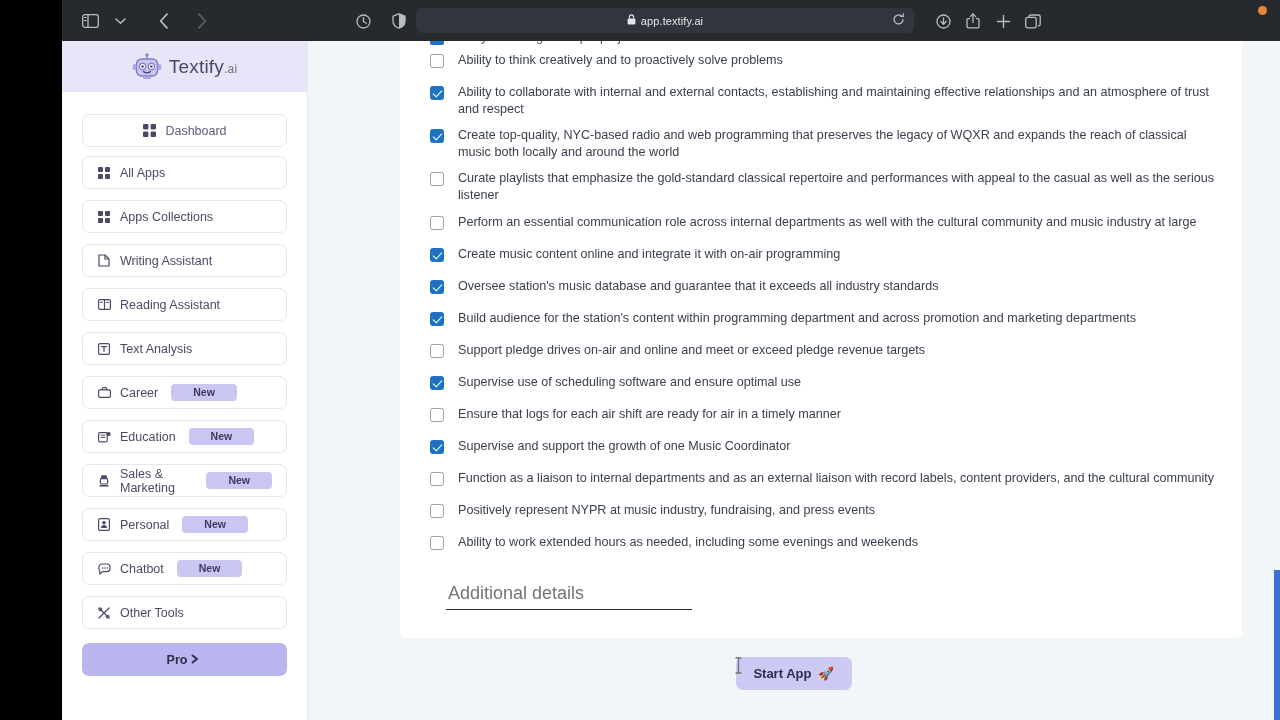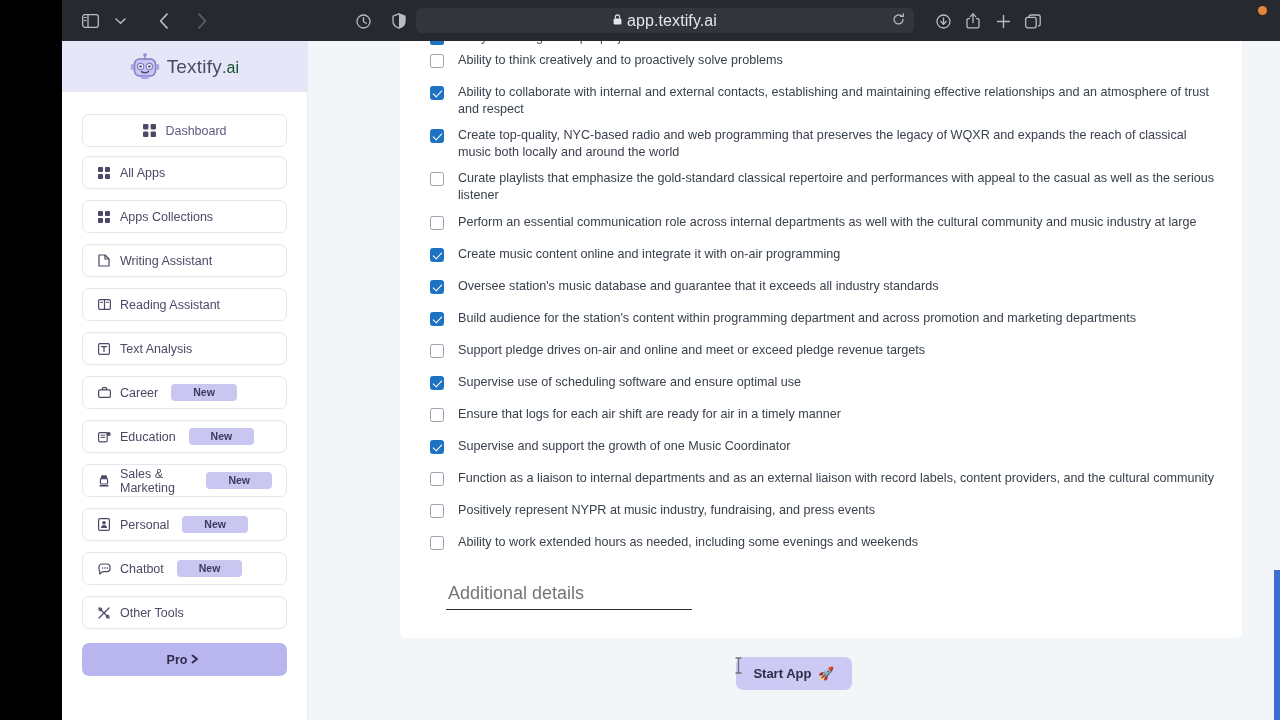--- a/index.html
+++ b/index.html
@@ -28,21 +28,21 @@
   }
   .cbtn.dim { color: #5c6169; }
   .chrome-mid {
     position: absolute; left: 286px; top: 7px; display: flex; align-items: center; gap: 6px;
   }
   .urlbar {
     position: absolute; left: 354px; top: 8px; width: 498px; height: 25px;
     background: #32363c; border-radius: 6px;
     display: flex; align-items: center; justify-content: center; gap: 5px;
   }
-  .urltext { color: #e3e6ea; font-size: 16px; letter-spacing: .1px; }
+  .urltext { color: #e3e6ea; font-size: 11px; letter-spacing: .1px; }
   .lock { font-size: 10px; color: #e3e6ea; }
   .reload { position: absolute; right: 9px; top: 5px; color: #b8bdc4; font-size: 13px; }
   .chrome-right {
     position: absolute; left: 866px; top: 7px; display: flex; align-items: center; gap: 0px;
   }
   .orange-dot {
     position: absolute; right: 13px; top: 6px; width: 9px; height: 9px;
     border-radius: 50%; background: #e8863a;
   }
 
@@ -51,21 +51,21 @@
 
   
   .sidebar {
     position: absolute; left: 0; top: 0; width: 246px; height: 679px;
     background: #ffffff; border-right: 1px solid #e9eaf0;
   }
   .logo-area {
     height: 51px; background: #e6e6f8; display: flex; align-items: center; justify-content: center; gap: 7px;
   }
   .logo-text { font-size: 19px; color: #4b4a66; letter-spacing: .2px; }
-  .logo-text .dotai { font-size: 16px; color: #14532d; }
+  .logo-text .dotai { font-size: 12px; color: #737373; }
   .robot { width: 30px; height: 30px; }
 
   .nav { padding: 22px 20px 0 20px; }
   .nav-btn {
     height: 33px; border: 1px solid #e5e6ec; border-radius: 7px;
     display: flex; align-items: center; gap: 9px; padding: 0 14px;
     font-size: 12.5px; color: #4b4a66; margin-bottom: 11px; background: #fff;
     cursor: pointer;
   }
   .nav-btn.dashboard { justify-content: center; gap: 9px; margin-bottom: 9px; color: #5d5b7d; }

